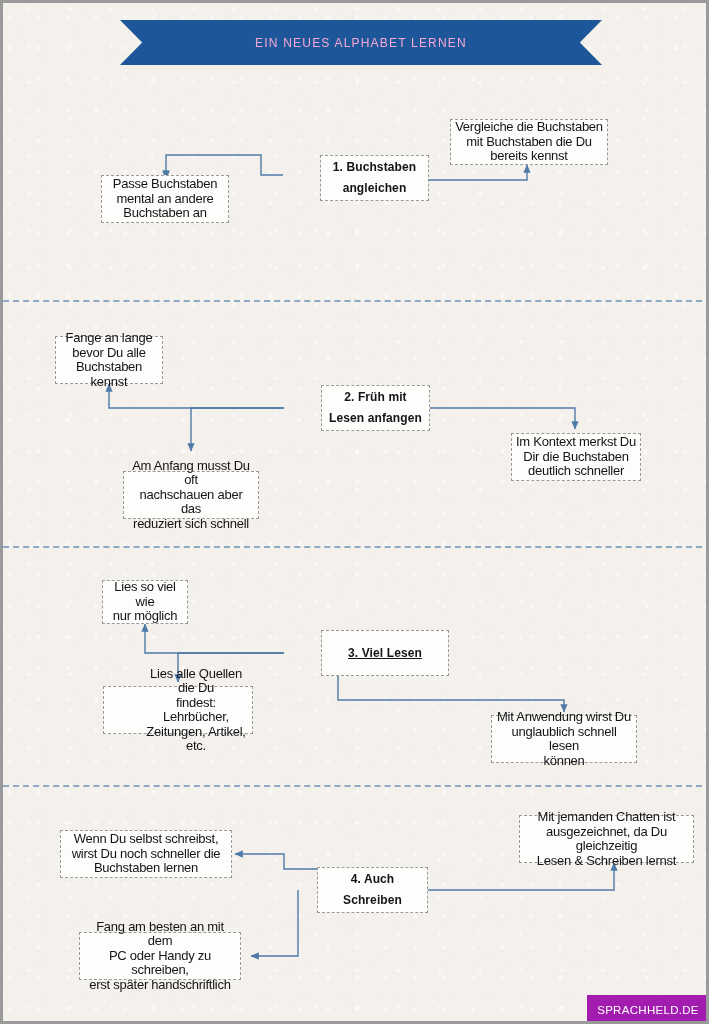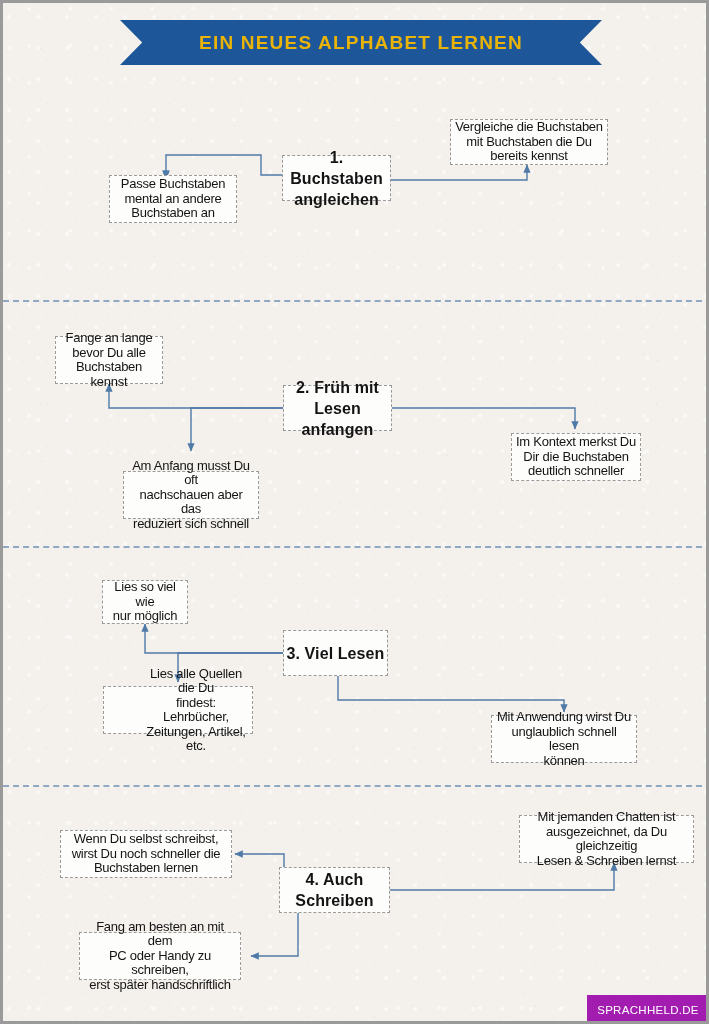--- a/index.html
+++ b/index.html
@@ -46,24 +46,24 @@
     width: 482px;
     height: 45px;
     background: #1e5799;
     -webkit-clip-path: polygon(0 0, 100% 0, 100% 100%, 0 100%, 4.6% 50%);
     clip-path: polygon(0 0, 4.6% 50%, 0 100%, 100% 100%, 95.4% 50%, 100% 0);
     display: flex;
     align-items: center;
     justify-content: center;
   }
   #banner-title {
-    color: #eab308;
-    font-size: 19px;
+    color: #f9a8d4;
+    font-size: 12px;
     letter-spacing: 1.2px;
-    font-weight: 700;
+    font-weight: 400;
     white-space: nowrap;
   }
 
   
   .divider {
     position: absolute;
     left: 0;
     width: 709px;
     height: 0;
     border-top: 2px dashed #8fa8c4;
@@ -82,23 +82,24 @@
     color: #141414;
   }
   .detail-box {
     font-size: 13px;
     line-height: 14.5px;
     letter-spacing: -0.25px;
     padding: 2px 4px;
   }
   .step-box {
     font-weight: bold;
-    font-size: 16px;
+    font-size: 12px;
     line-height: 21px;
     letter-spacing: 0.1px;
+    margin-left: 38px;
   }
 
   
   #connectors {
     position: absolute;
     left: 0;
     top: 0;
     width: 709px;
     height: 1024px;
     pointer-events: none;
@@ -163,21 +164,21 @@
       <polyline points="335,672 335,697 561,697 561,709"></polyline>
 
       <polyline points="333,866 281,866 281,851 232,851"></polyline>
 
       <polyline points="386,887 611,887 611,860"></polyline>
 
       <polyline points="295,887 295,953 248,953"></polyline>
     </g>
   </svg>
 
-  <div class="box detail-box" style="left:106px; top:172px; width:128px; height:48px;">
+  <div class="box detail-box" style="left:98px; top:172px; width:128px; height:48px;">
     <div>
       <span>Passe Buchstaben</span><br>
       <span>mental an andere</span><br>
       <span>Buchstaben an</span>
     </div>
   </div>
 
   <div class="box step-box" style="left:279px; top:152px; width:109px; height:46px;">
     <div>
       <span>1.  Buchstaben</span><br>
@@ -224,21 +225,21 @@
     </div>
   </div>
 
   <div class="box detail-box" style="left:99px; top:577px; width:86px; height:44px;">
     <div>
       <span>Lies so viel wie</span><br>
       <span>nur möglich</span>
     </div>
   </div>
 
-  <div class="box step-box" style="left:280px; top:627px; width:105px; height:46px;">
+  <div class="box step-box" style="left:280px; top:627px; width:128px; height:46px;text-decoration:underline;">
     <div>
       <span>3.  Viel Lesen</span>
     </div>
   </div>
 
   <div class="box detail-box" style="left:100px; top:683px; width:150px; height:48px;padding-left:40px;">
     <div>
       <span>Lies alle Quellen die Du</span><br>
       <span>findest: Lehrbücher,</span><br>
       <span>Zeitungen, Artikel, etc.</span>

